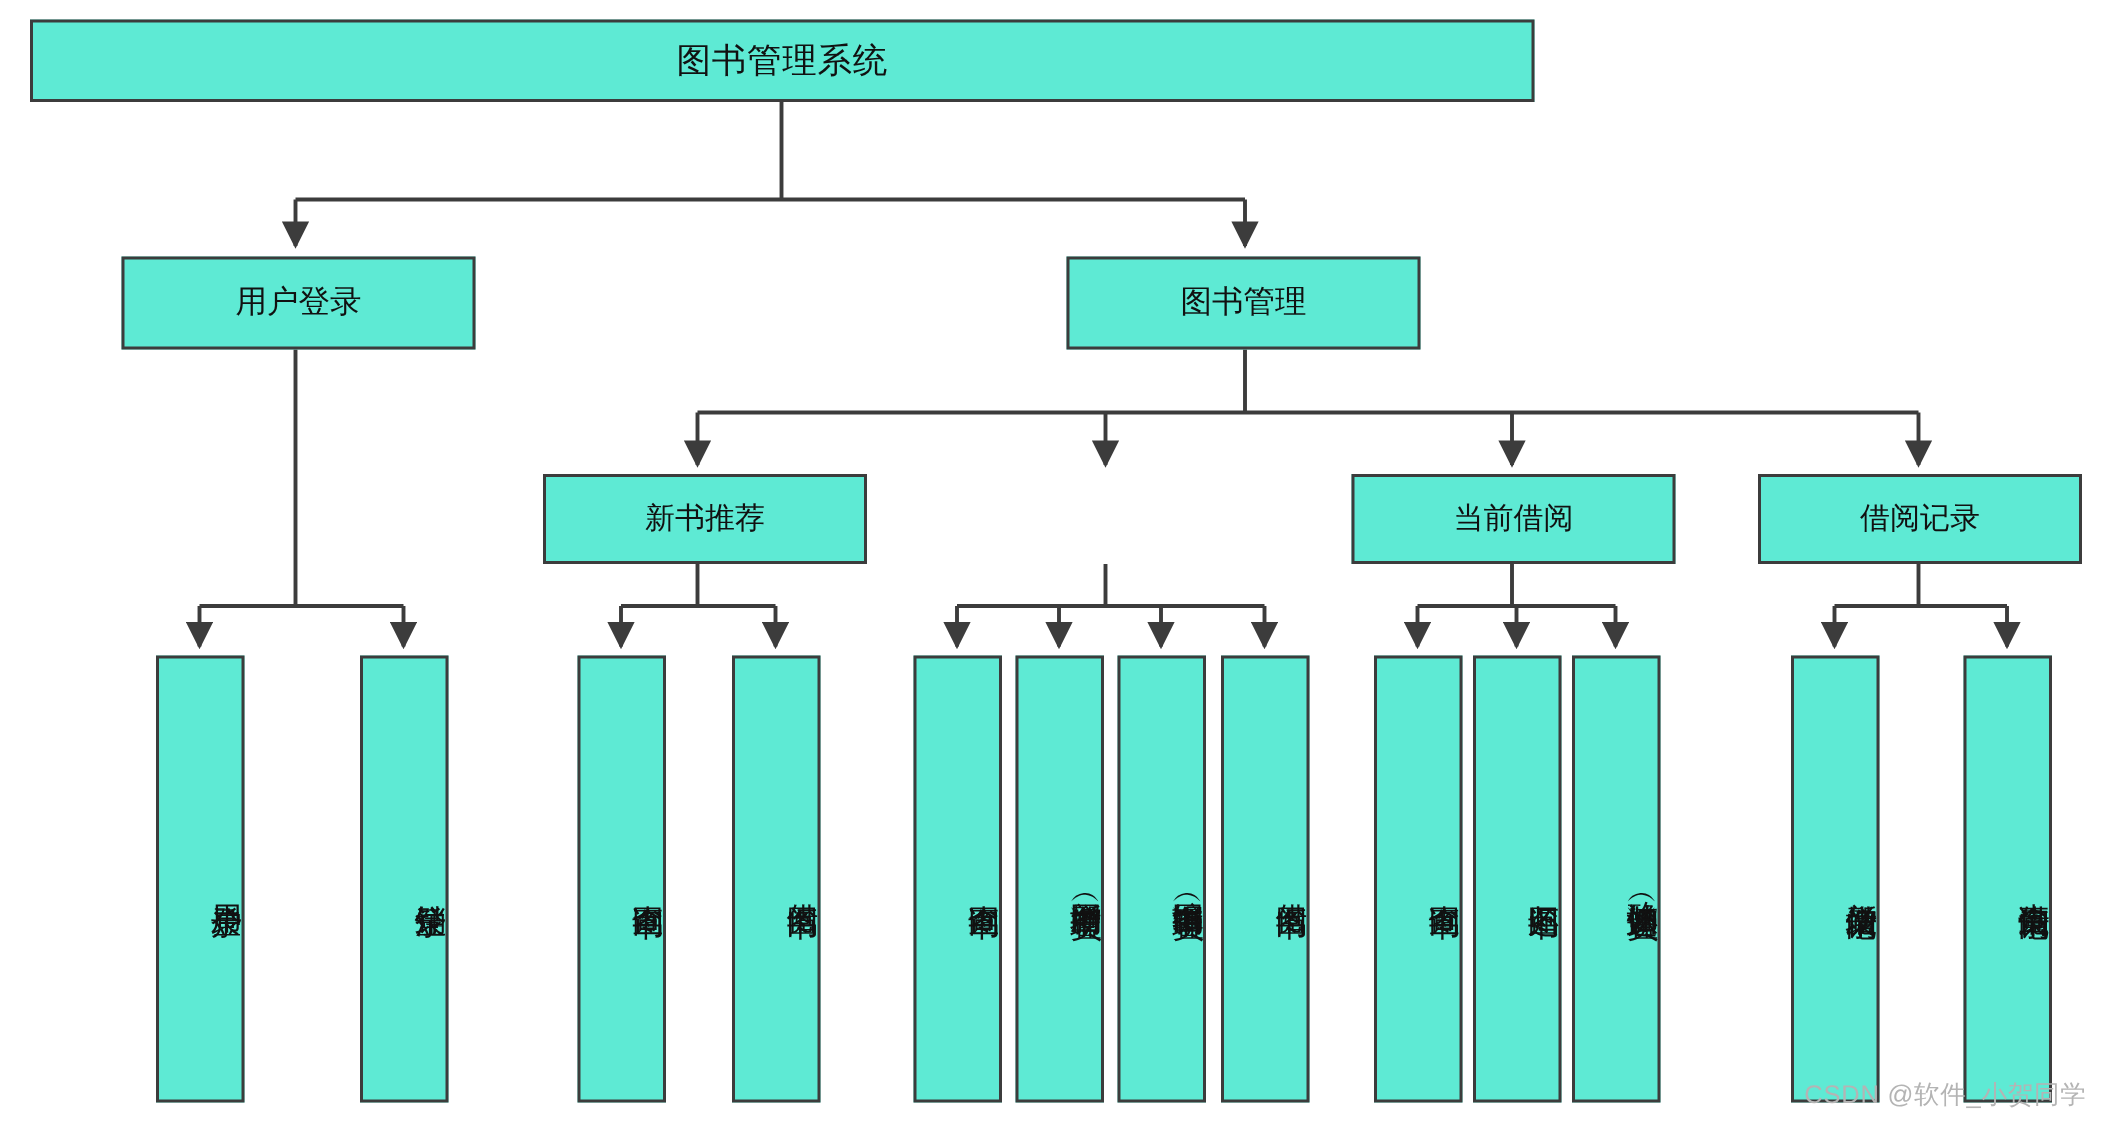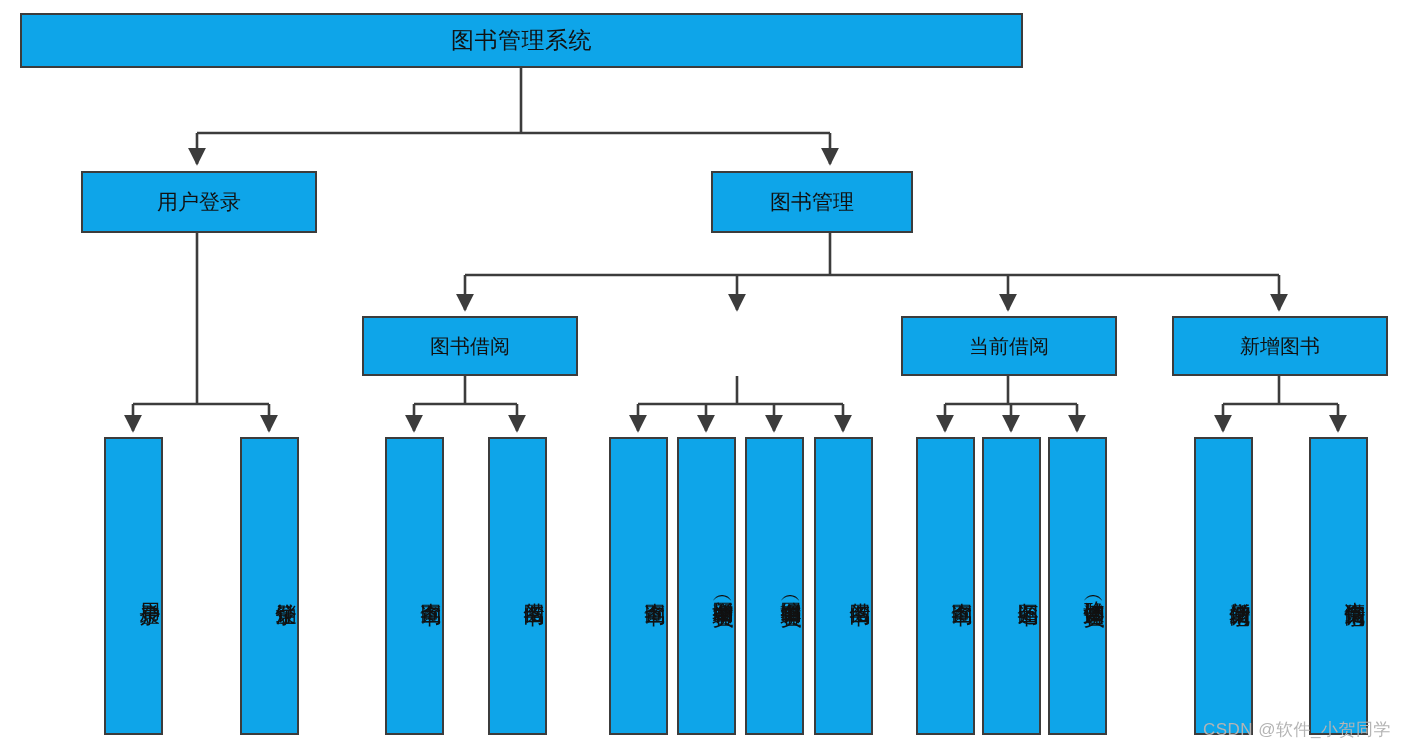--- a/index.html
+++ b/index.html
@@ -13,21 +13,21 @@
     position:relative;
     width:1405px;
     height:747px;
     background:#ffffff;
     overflow:hidden;
   }
   
   .node{
     position:absolute;
     box-sizing:border-box;
-    background:#0ea5e9;
+    background:#5eead4;
     border:2px solid #3c3c3c;
     display:flex;
     align-items:center;
     justify-content:center;
     text-align:center;
     line-height:1.12;
     color:#111111;
   }
   .node.root{
     font-size:23px;
@@ -127,28 +127,28 @@
       <path d="M 1223 404 L 1338 404"></path>
       <path d="M 1223 404 L 1223 431" marker-end="url(#arrow)"></path>
       <path d="M 1338 404 L 1338 431" marker-end="url(#arrow)"></path>
     </g>
   </svg>
 
   <div class="node root" style="left:20px;top:13px;width:1003px;height:55px;">图书管理系统</div>
 
   <div class="node lvl2" style="left:81px;top:171px;width:236px;height:62px;">用户登录</div>
 
-  <div class="node lvl2" style="left:711px;top:171px;width:202px;height:62px;">图书管理</div>
+  <div class="node lvl2" style="left:711px;top:171px;width:236px;height:62px;">图书管理</div>
 
-  <div class="node lvl3" style="left:362px;top:316px;width:216px;height:60px;">图书借阅</div>
+  <div class="node lvl3" style="left:362px;top:316px;width:216px;height:60px;">新书推荐</div>
 
 
   <div class="node lvl3" style="left:901px;top:316px;width:216px;height:60px;">当前借阅</div>
 
-  <div class="node lvl3" style="left:1172px;top:316px;width:216px;height:60px;">新增图书</div>
+  <div class="node lvl3" style="left:1172px;top:316px;width:216px;height:60px;">借阅记录</div>
 
   <div class="node leaf" style="left:104px;top:437px;width:59px;height:298px;">
     <span class="txt">用户登录</span>
   </div>
   <div class="node leaf" style="left:240px;top:437px;width:59px;height:298px;">
     <span class="txt">注销登录</span>
   </div>
 
   <div class="node leaf" style="left:385px;top:437px;width:59px;height:298px;">
     <span class="txt">查询图书</span>

